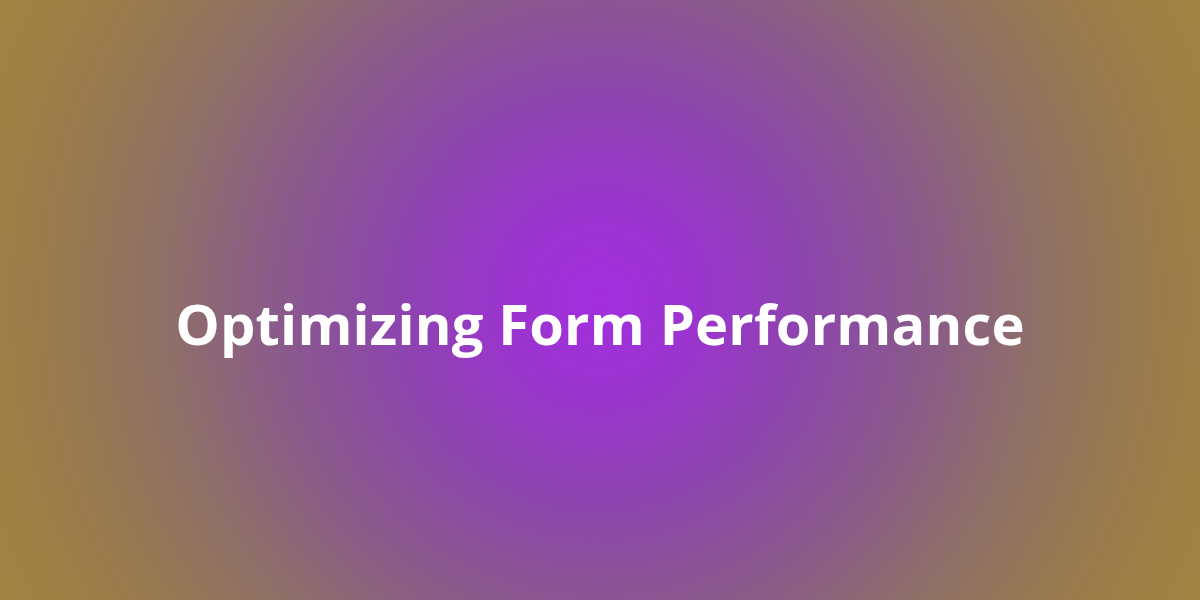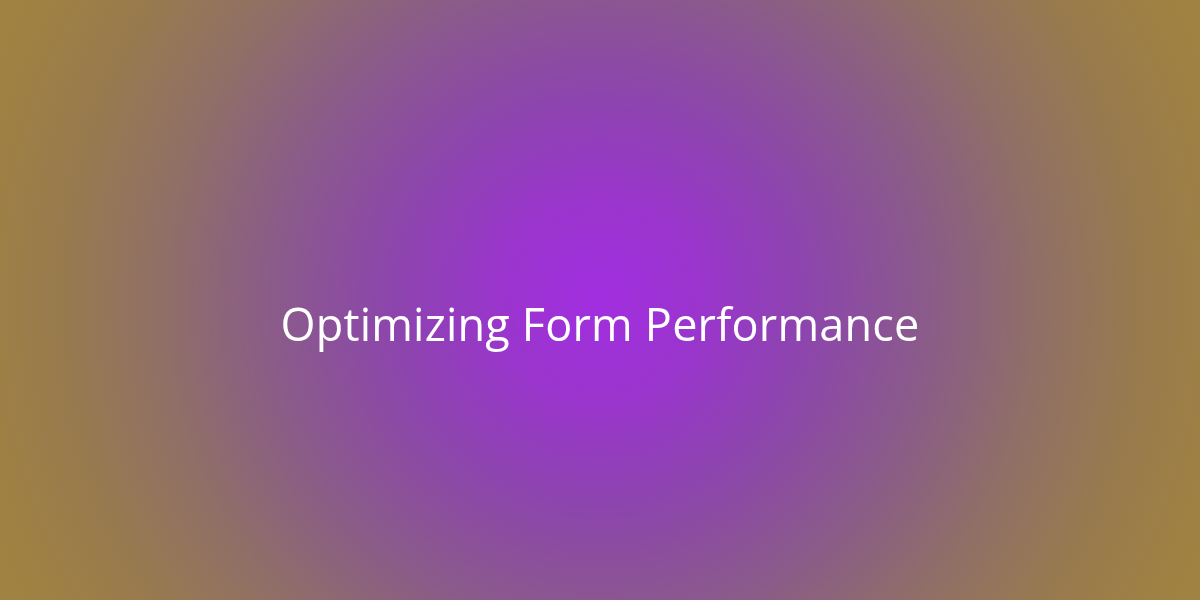--- a/index.html
+++ b/index.html
@@ -25,22 +25,22 @@
       #8a5a8b 48%,
       #8f6f67 65%,
       #987a4f 80%,
       #9e8044 92%,
       #a08241 100%);
     text-align: center;
     padding: 0 60px;
   }
   .title {
     font-family: "Segoe UI", "Open Sans", "Helvetica Neue", Arial, sans-serif;
-    font-weight: 400;
-    font-size: 45px;
+    font-weight: 700;
+    font-size: 56px;
     line-height: 1.35;
     color: #ffffff;
     letter-spacing: 0.2px;
     margin-top: 48px;
   }
 </style>
 </head>
 <body>
 
 <div class="hero">

